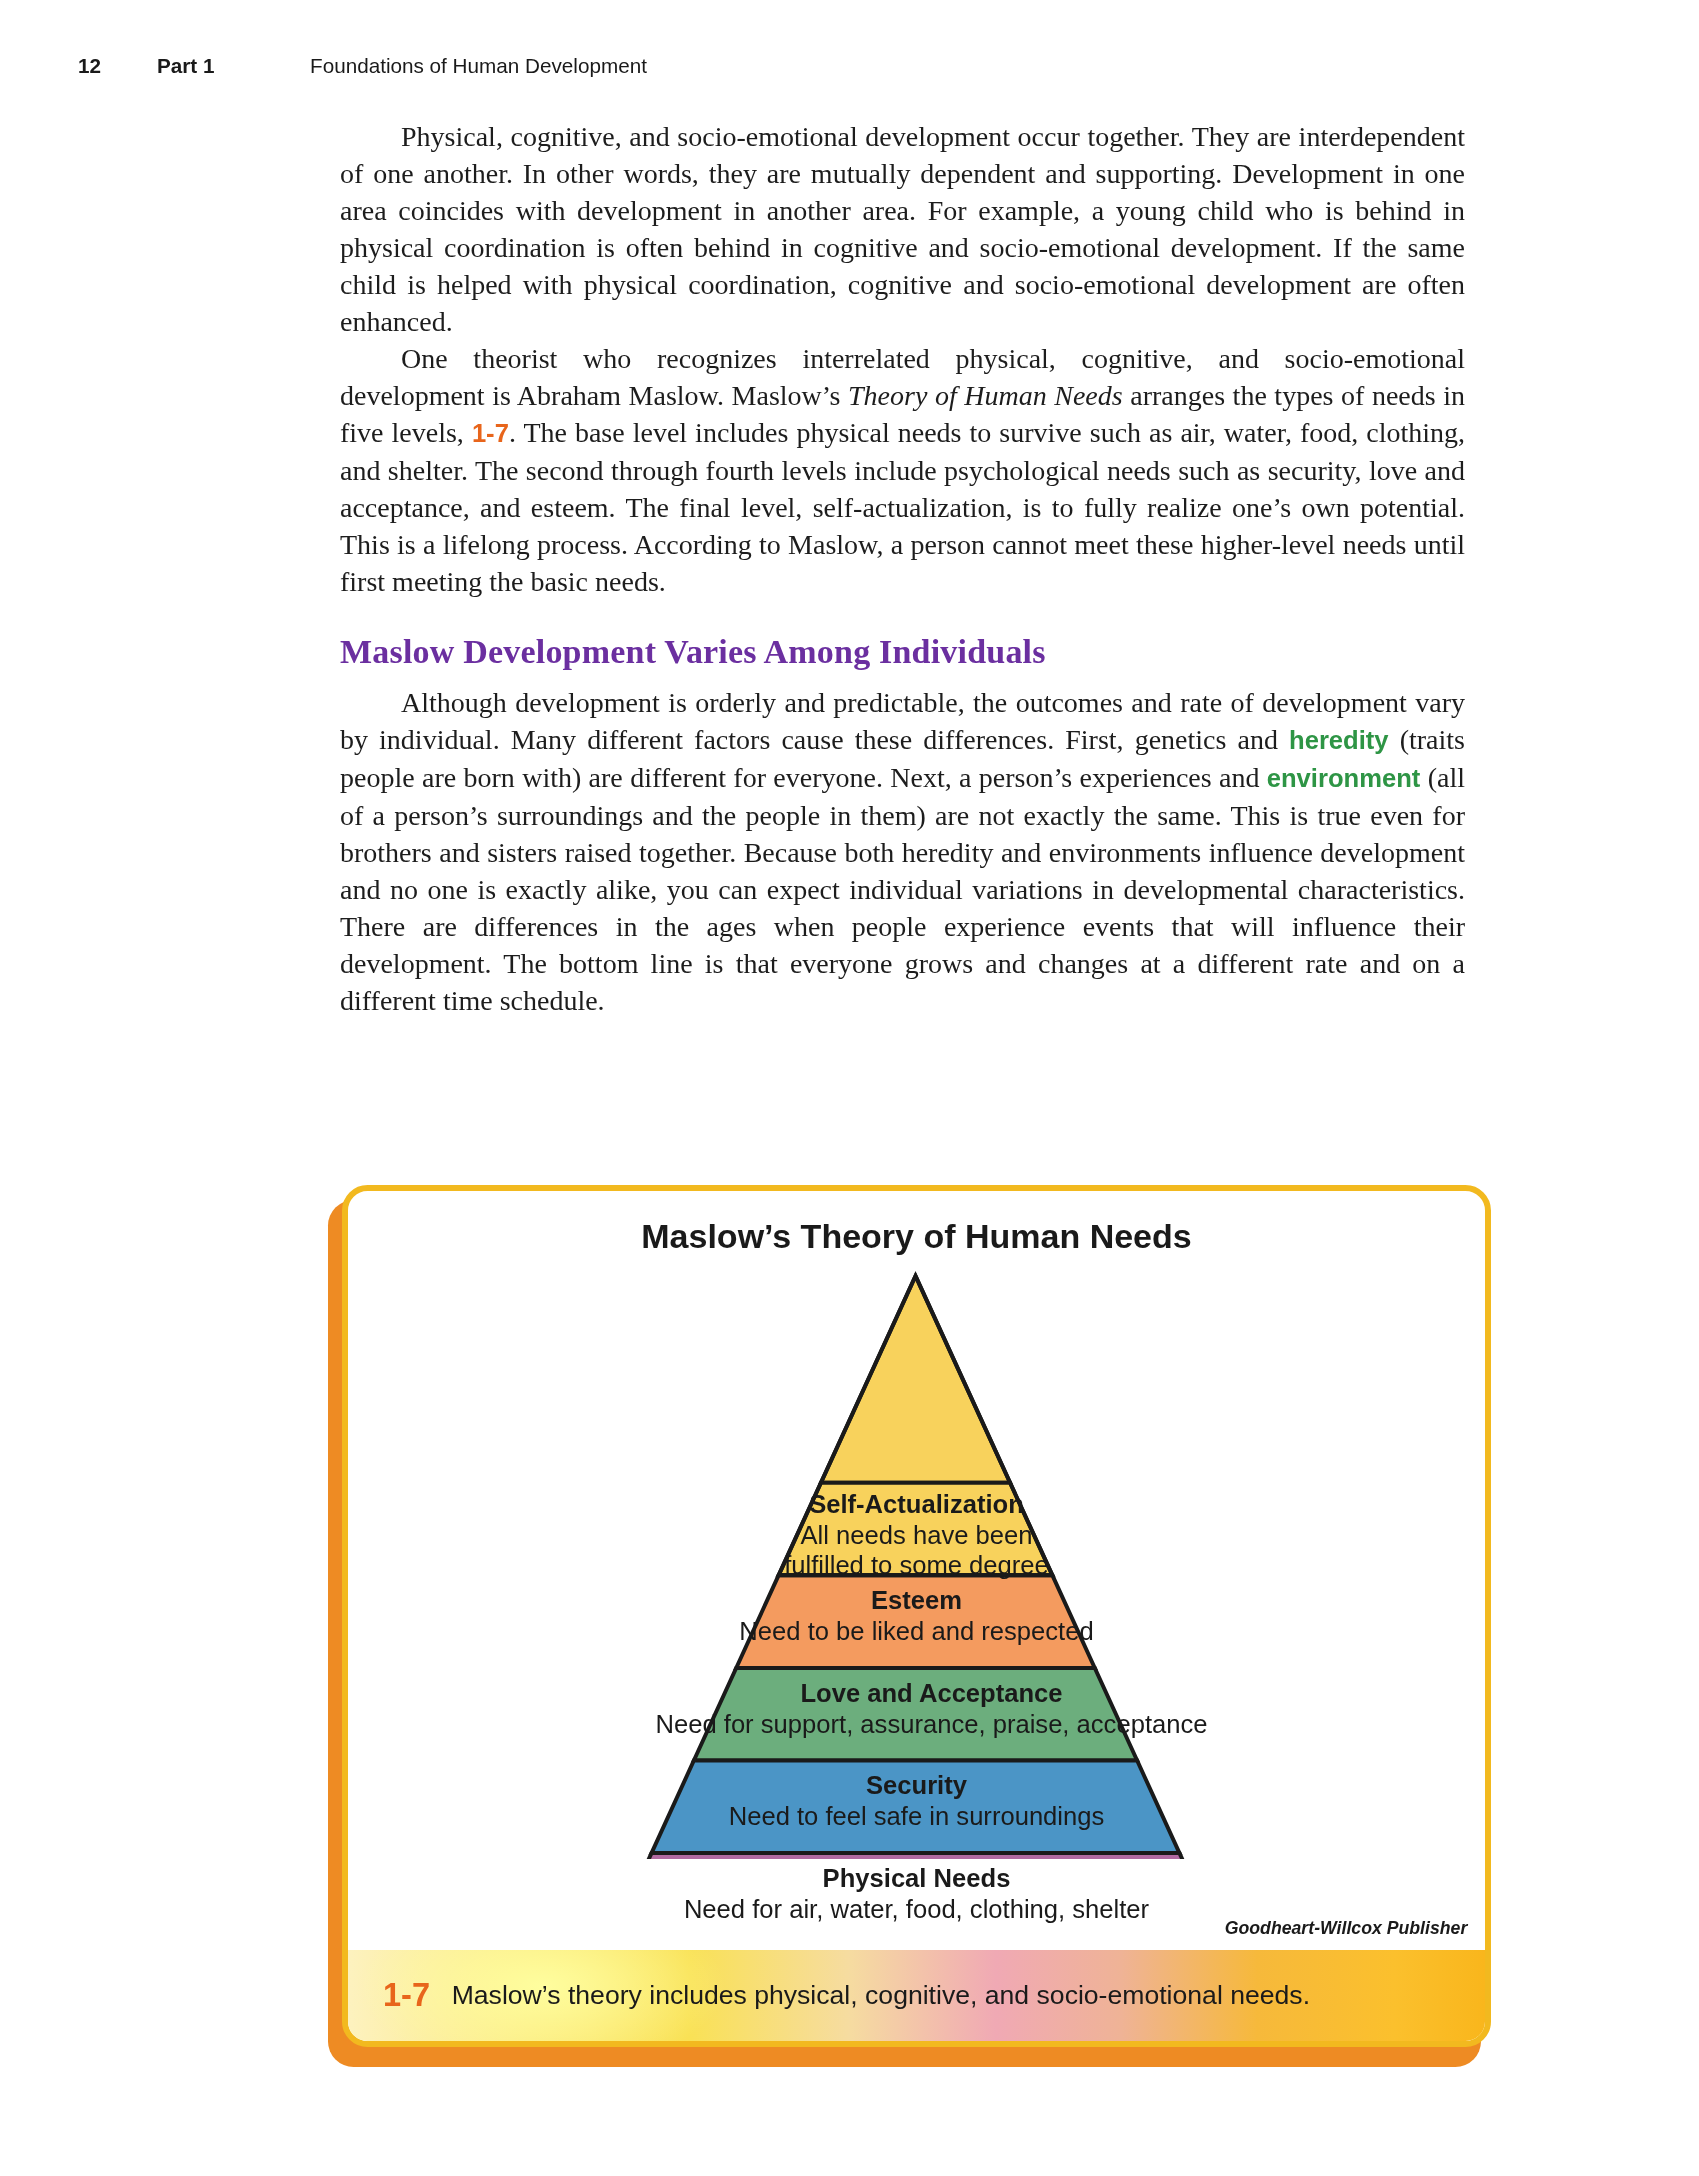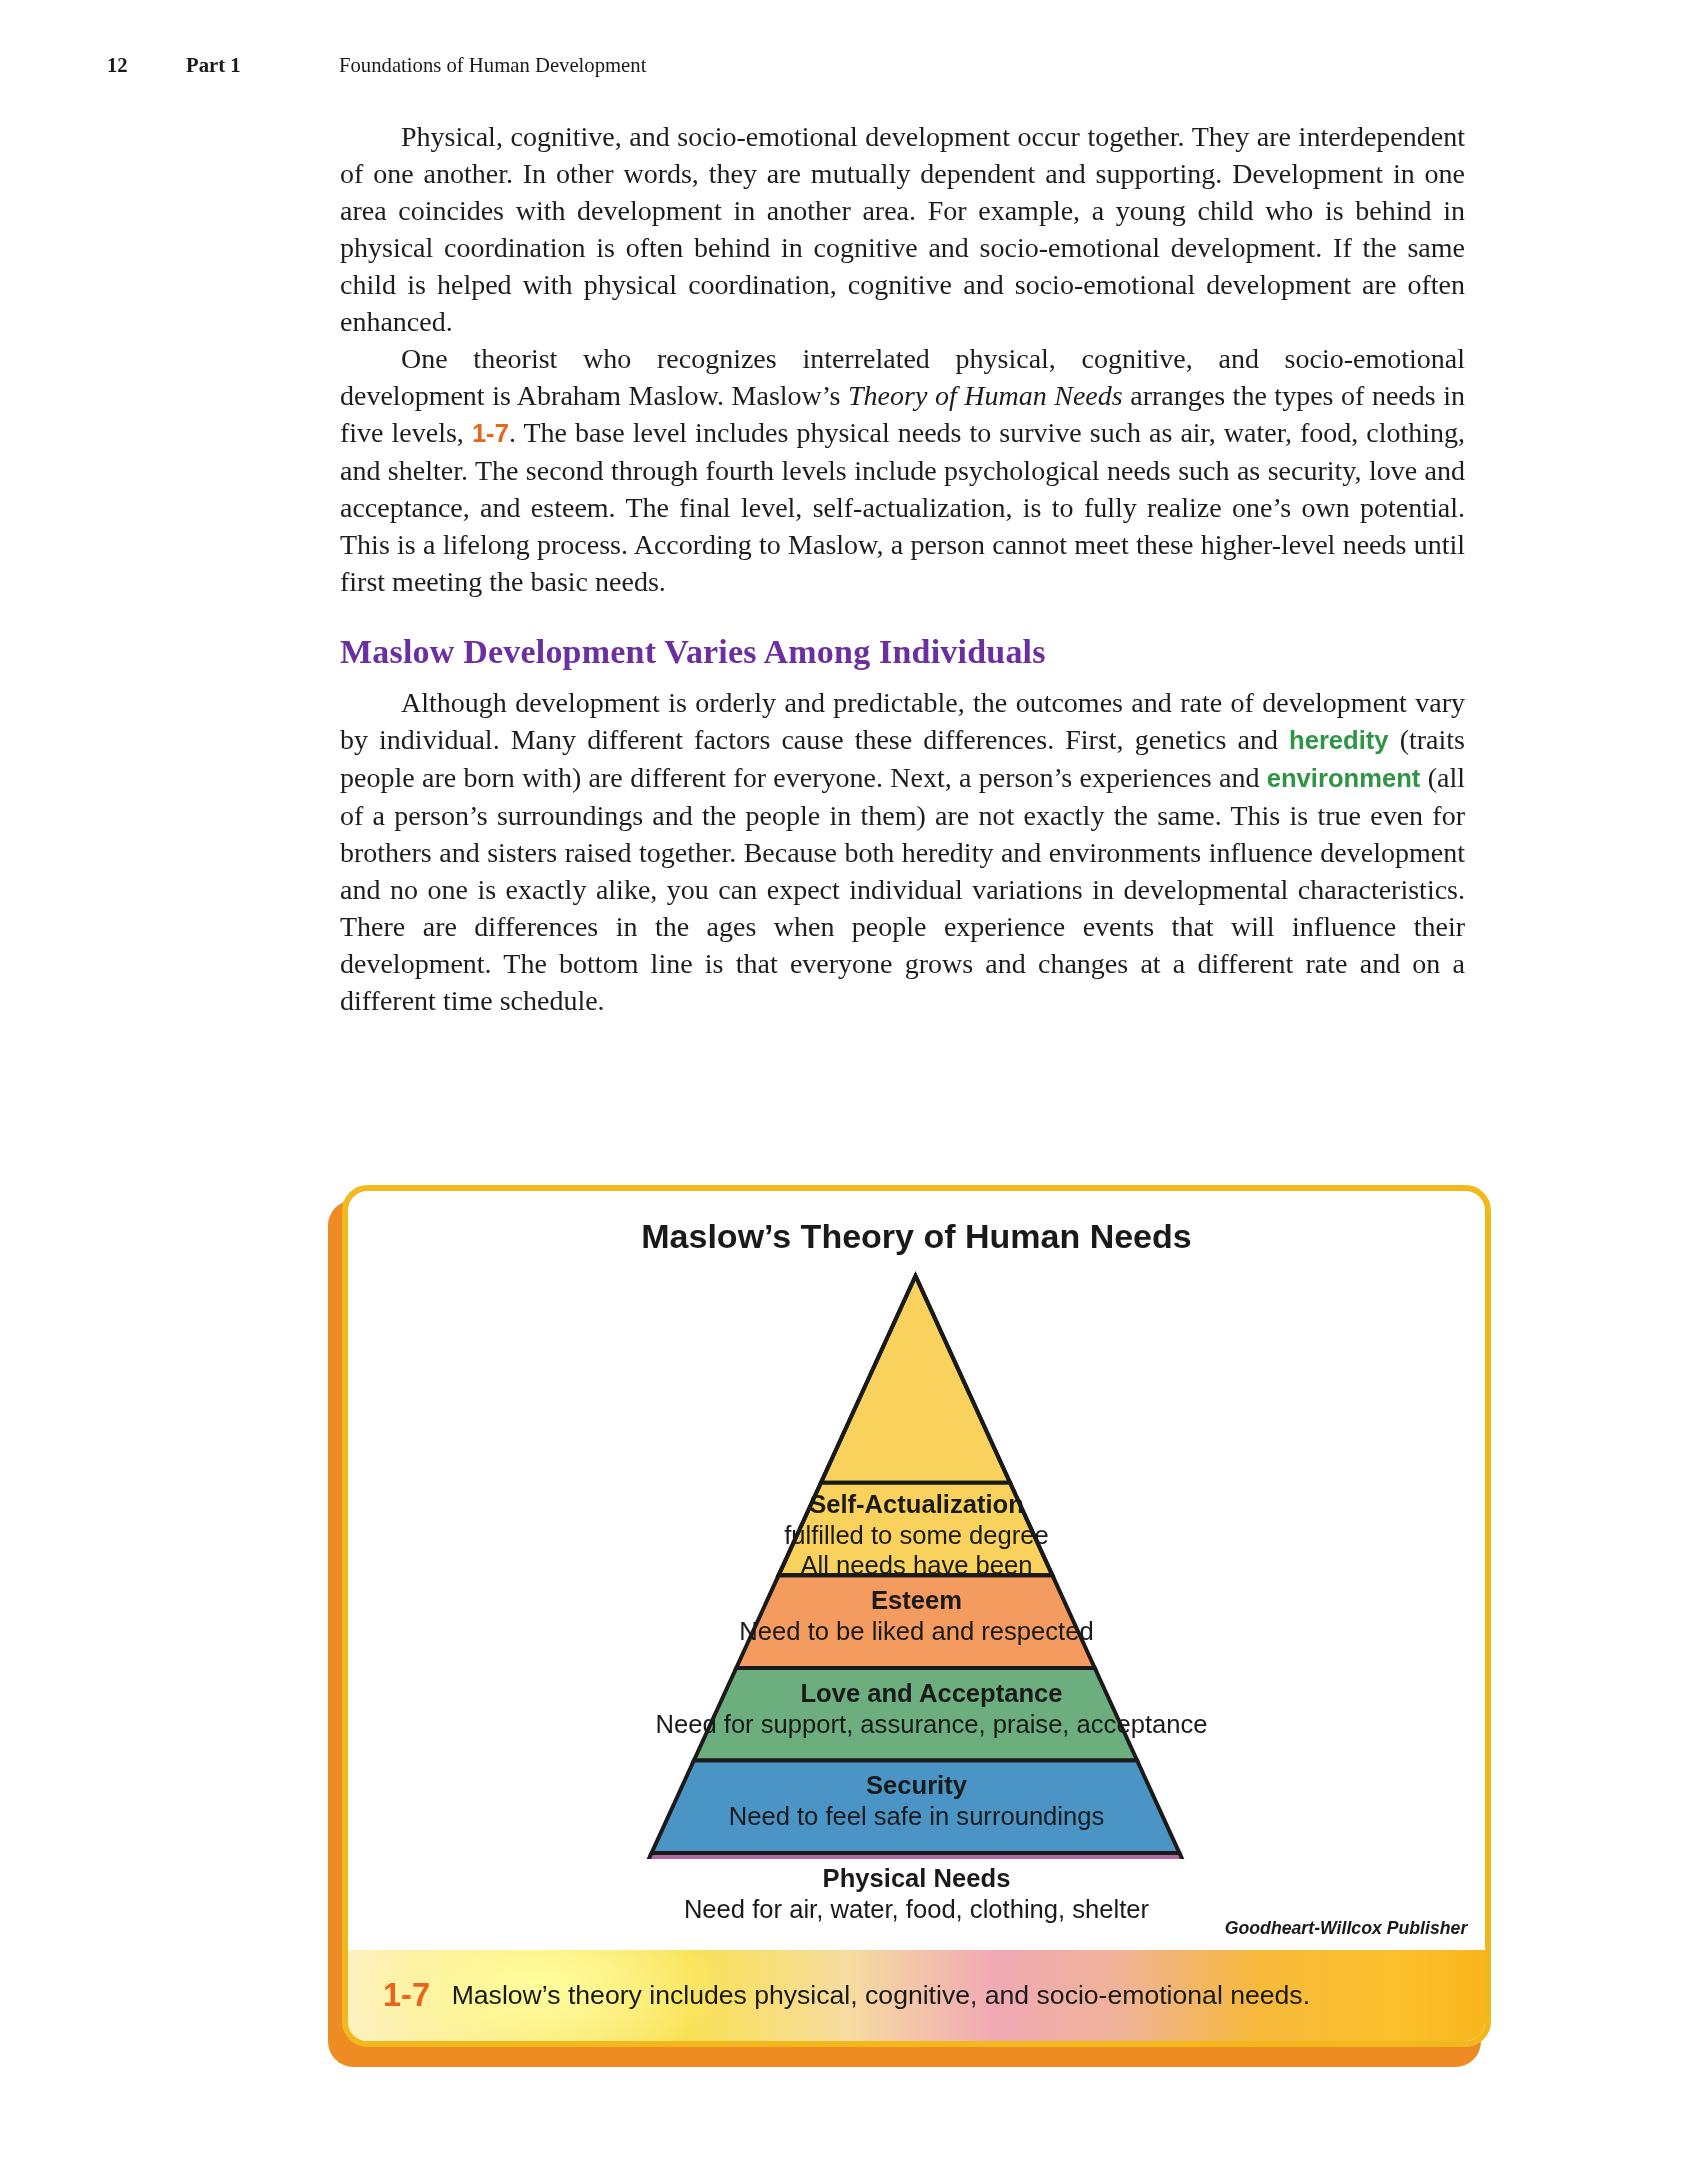--- a/index.html
+++ b/index.html
@@ -13,23 +13,23 @@
     position: relative;
     overflow: hidden;
     font-family: "Liberation Serif", serif;
     color: #1a1a1a;
   }
 
   
   .running-head {
     position: absolute;
     top: 54px;
-    left: 107px;
+    left: 78px;
     width: 1084px;
-    font-family: Liberation Serif, serif;
+    font-family: Liberation Sans, sans-serif;
     font-size: 20.7px;
     color: #1a1a1a;
     white-space: nowrap;
   }
   .rh-page {
     font-weight: bold;
     display: inline-block;
     width: 79px;
   }
   .rh-part {
@@ -240,22 +240,22 @@
 
       <polygon points="351,500 801,500 844,594 308,594" fill="#4B95C6" stroke="#1a1a1a" stroke-width="4" stroke-linejoin="miter"></polygon>
 
       <polygon points="308,594 844,594 887,688 265,688" fill="#B06AA1" stroke="#1a1a1a" stroke-width="4" stroke-linejoin="miter"></polygon>
 
       <polygon points="576,8 715,312 437,312" fill="none" stroke="#1a1a1a" stroke-width="4" stroke-linejoin="miter"></polygon>
     </svg>
 
     <div class="lvl-label" style="top:221px;">
       <div class="lvl-title">Self-Actualization</div>
+      <div class="lvl-desc">All needs have been</div>
       <div class="lvl-desc">fulfilled to some degree</div>
-      <div class="lvl-desc">All needs have been</div>
     </div>
 
     <div class="lvl-label" style="top:317px;">
       <div class="lvl-title">Esteem</div>
       <div class="lvl-desc">Need to be liked and respected</div>
     </div>
 
     <div class="lvl-label" style="top:410px;margin-left:15px;">
       <div class="lvl-title">Love and Acceptance</div>
       <div class="lvl-desc">Need for support, assurance, praise, acceptance</div>

